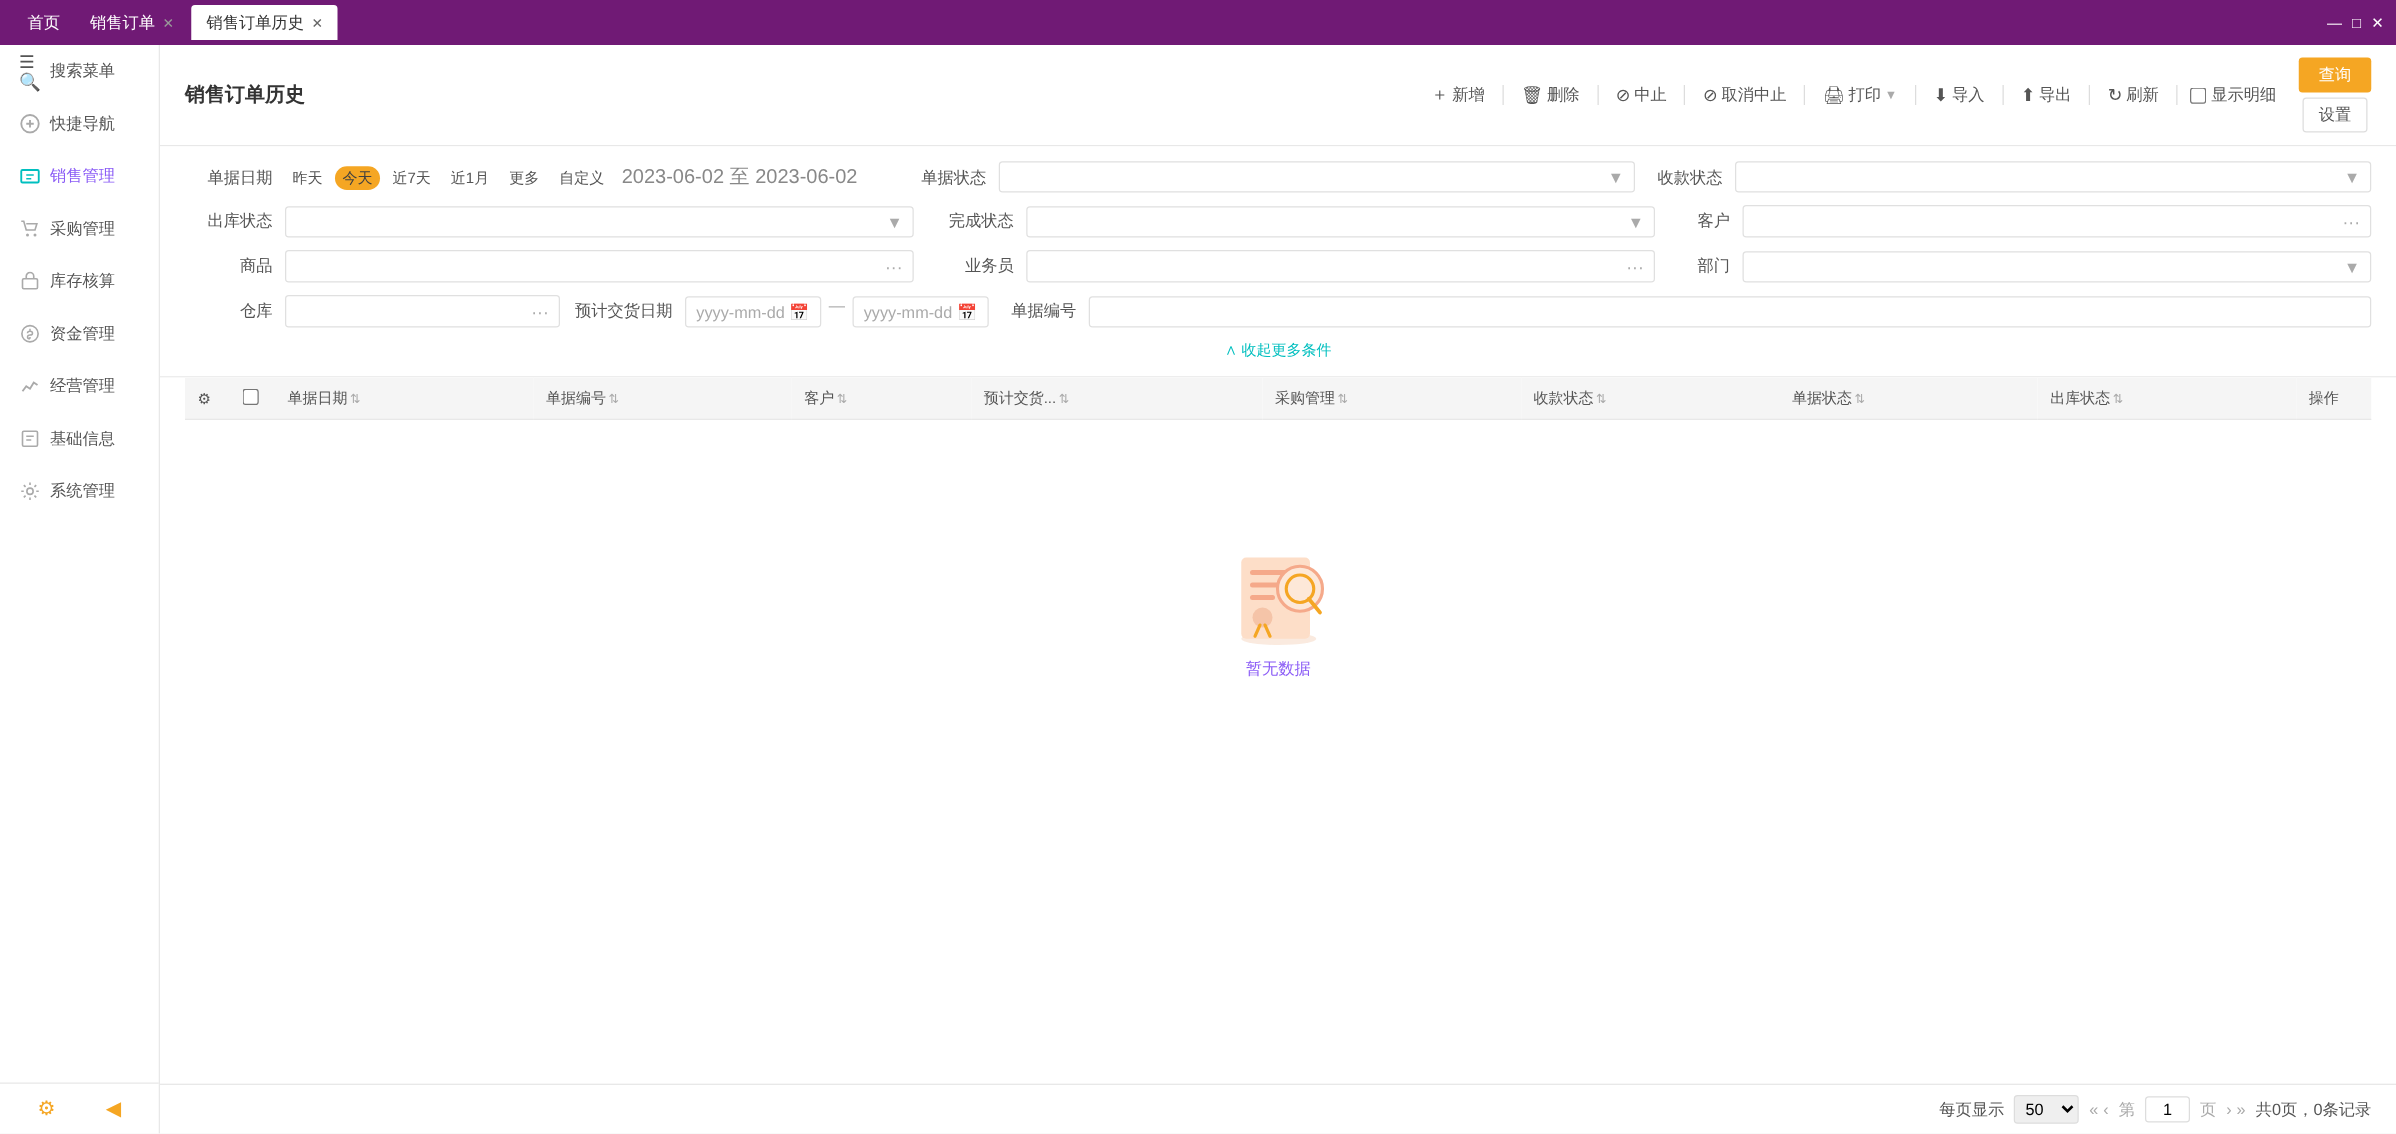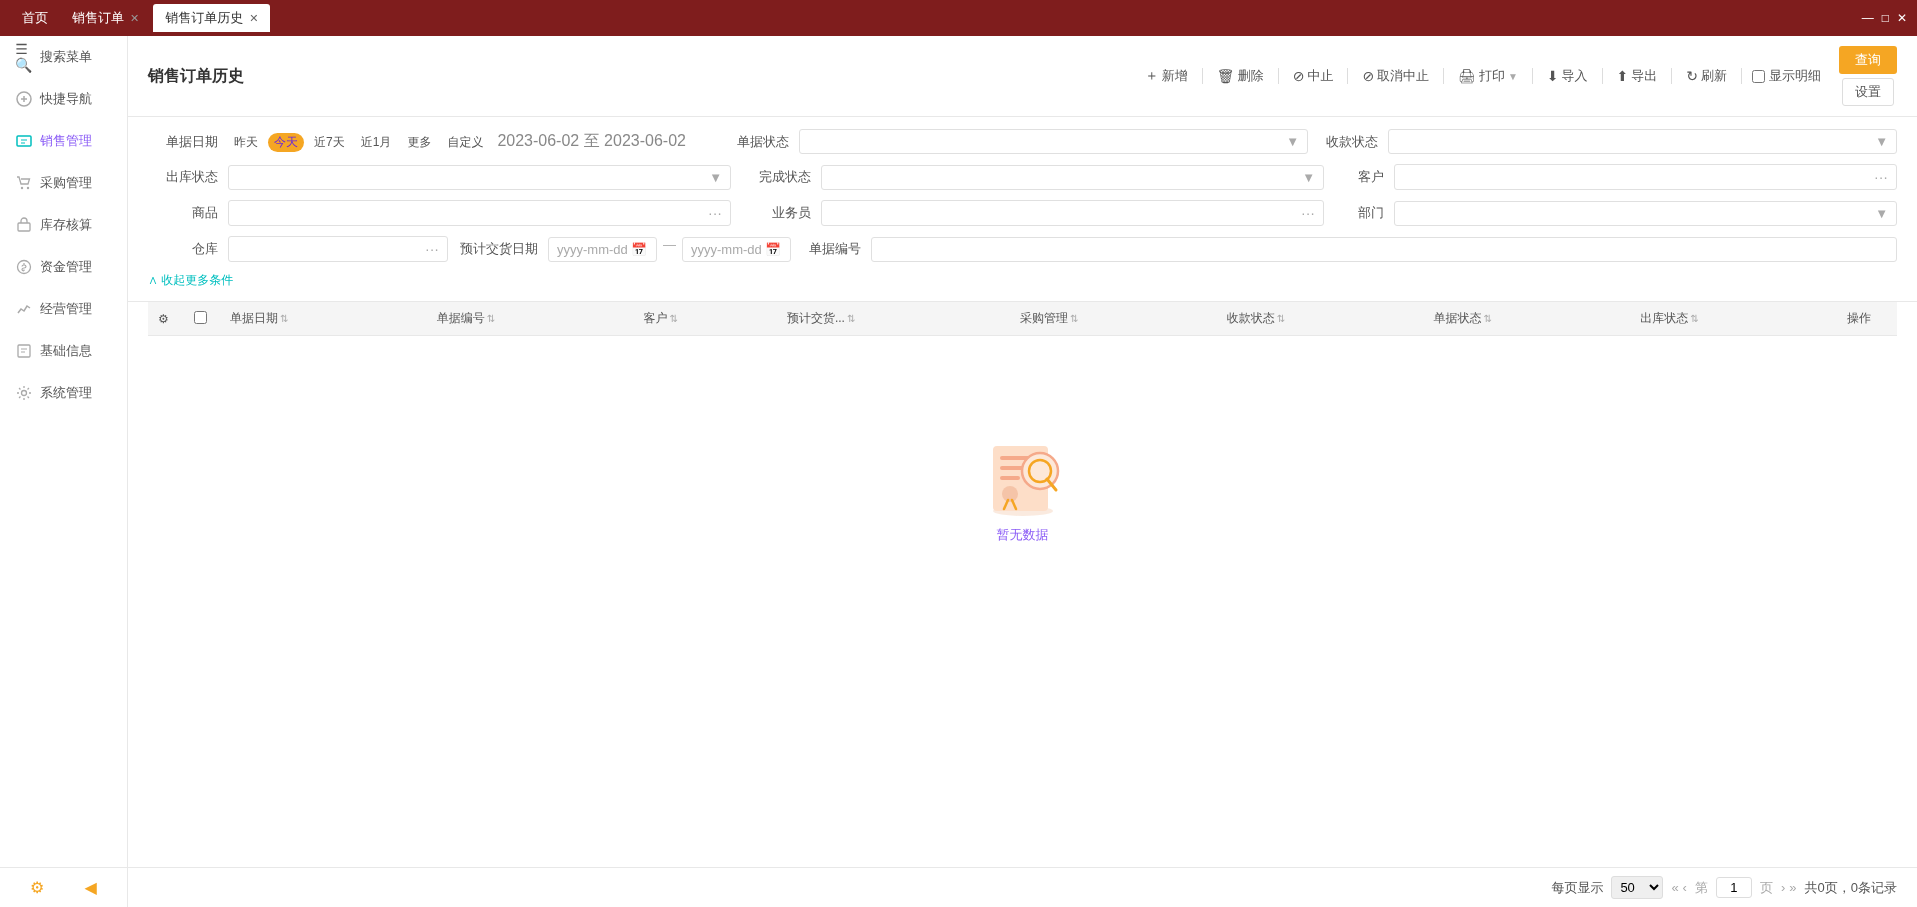--- a/index.html
+++ b/index.html
@@ -1,19 +1,19 @@
 <!DOCTYPE html>
 <html><head>
   <meta charset="utf-8">
   <style>
     * { margin: 0; padding: 0; box-sizing: border-box; }
     body { font-family: 'Microsoft YaHei', Arial, sans-serif; font-size: 13px; background: #f5f5f5; color: #333; display: flex; flex-direction: column; height: 907px; overflow: hidden; }
 
     
-    .top-bar { background: #7f1d1d; height: 36px; display: flex; align-items: center; padding: 0 10px; flex-shrink: 0; }
+    .top-bar { background: #701a75; height: 36px; display: flex; align-items: center; padding: 0 10px; flex-shrink: 0; }
     .tab-item { display: flex; align-items: center; height: 28px; padding: 0 12px; border-radius: 3px 3px 0 0; font-size: 13px; cursor: pointer; color: #fff; margin-right: 2px; background: transparent; }
     .tab-item.active { background: #fff; color: #333; }
     .tab-item .tab-close { margin-left: 6px; color: #999; cursor: pointer; font-size: 11px; }
     .tab-item.active .tab-close { color: #666; }
     .tab-home { color: #fff; font-size: 13px; cursor: pointer; padding: 0 12px; height: 28px; display: flex; align-items: center; }
     .top-right { margin-left: auto; display: flex; align-items: center; gap: 8px; }
     .top-right span { color: #fff; font-size: 12px; cursor: pointer; }
 
     
     .main-layout { display: flex; flex: 1; overflow: hidden; }
@@ -41,26 +41,26 @@
     .checkbox-label input { cursor: pointer; }
     .divider-v { width: 1px; height: 16px; background: #ddd; }
 
     
     .filter-area { background: #fff; padding: 12px 20px; border-bottom: 1px solid #e8e8e8; flex-shrink: 0; }
     .filter-row { display: flex; align-items: center; margin-bottom: 10px; gap: 0; }
     .filter-label { width: 80px; text-align: right; padding-right: 10px; color: #555; font-size: 13px; flex-shrink: 0; }
     .filter-value { display: flex; align-items: center; flex: 1; min-width: 0; }
     .date-shortcuts { display: flex; align-items: flex-end; gap: 4px; }
     .date-shortcut { padding: 1px 6px; border-radius: 10px; font-size: 12px; cursor: pointer; color: #555; }
-    .date-shortcut.active { background: #f5a623; color: #6d28d9; border-radius: 10px; }
+    .date-shortcut.active { background: #f5a623; color: #404040; border-radius: 10px; }
     .date-range { font-size: 16px; color: #888; margin-left: 4px; }
     .select-field { border: 1px solid #e0e0e0; border-radius: 3px; padding: 4px 8px; color: #555; font-size: 13px; display: flex; align-items: center; justify-content: space-between; cursor: pointer; min-width: 180px; background: #fff; }
     .select-field .arrow { color: #aaa; margin-left: 4px; }
     .dots-btn { color: #aaa; cursor: pointer; margin-left: 4px; font-size: 14px; }
-    .collapse-row { text-align: left; color: #00bfbf; font-size: 12px; cursor: pointer; margin-top: 4px; }
+    .collapse-row { text-align: center; color: #00bfbf; font-size: 12px; cursor: pointer; margin-top: 4px; }
 
     
     .table-area { flex: 1; overflow: auto; background: #fff; margin: 0; padding: 0 20px; }
     .data-table { width: 100%; border-collapse: collapse; }
     .data-table th { background: #f5f5f5; border-bottom: 1px solid #e8e8e8; padding: 8px 10px; font-size: 12px; color: #555; font-weight: normal; text-align: left; white-space: nowrap; }
     .data-table td { border-bottom: 1px solid #f0f0f0; padding: 8px 10px; font-size: 12px; color: #555; }
     .th-sort { display: flex; align-items: center; gap: 2px; cursor: pointer; }
     .sort-icon { color: #aaa; font-size: 10px; }
     .settings-col { width: 36px; text-align: center; }
     .check-col { width: 36px; text-align: center; }

